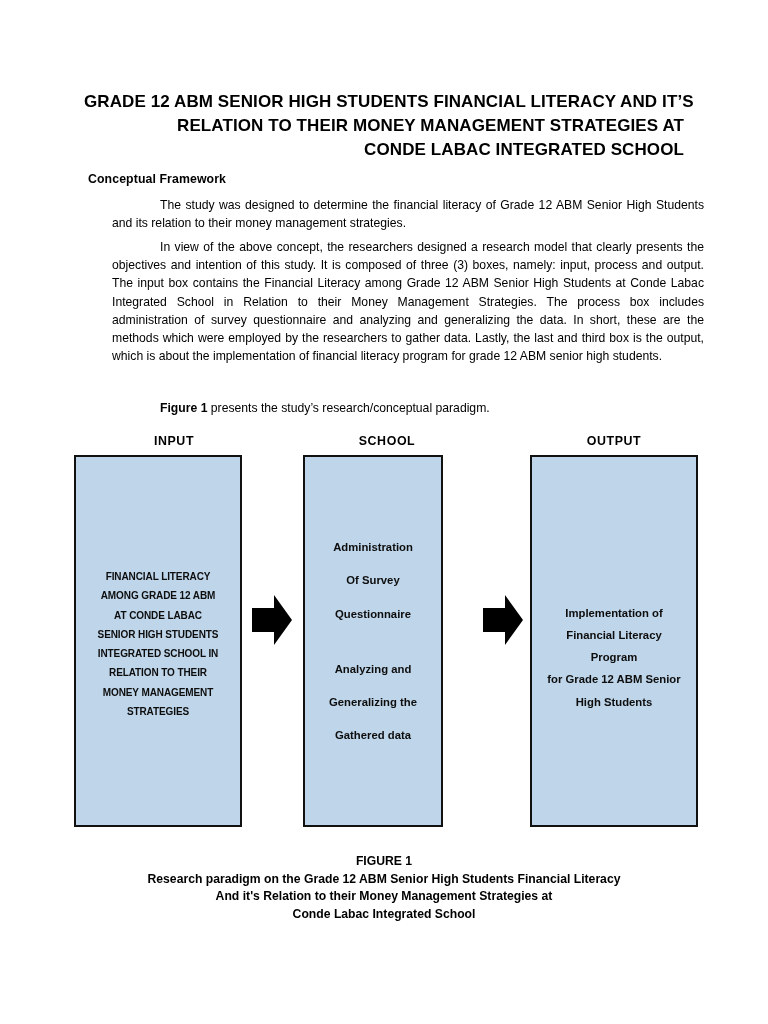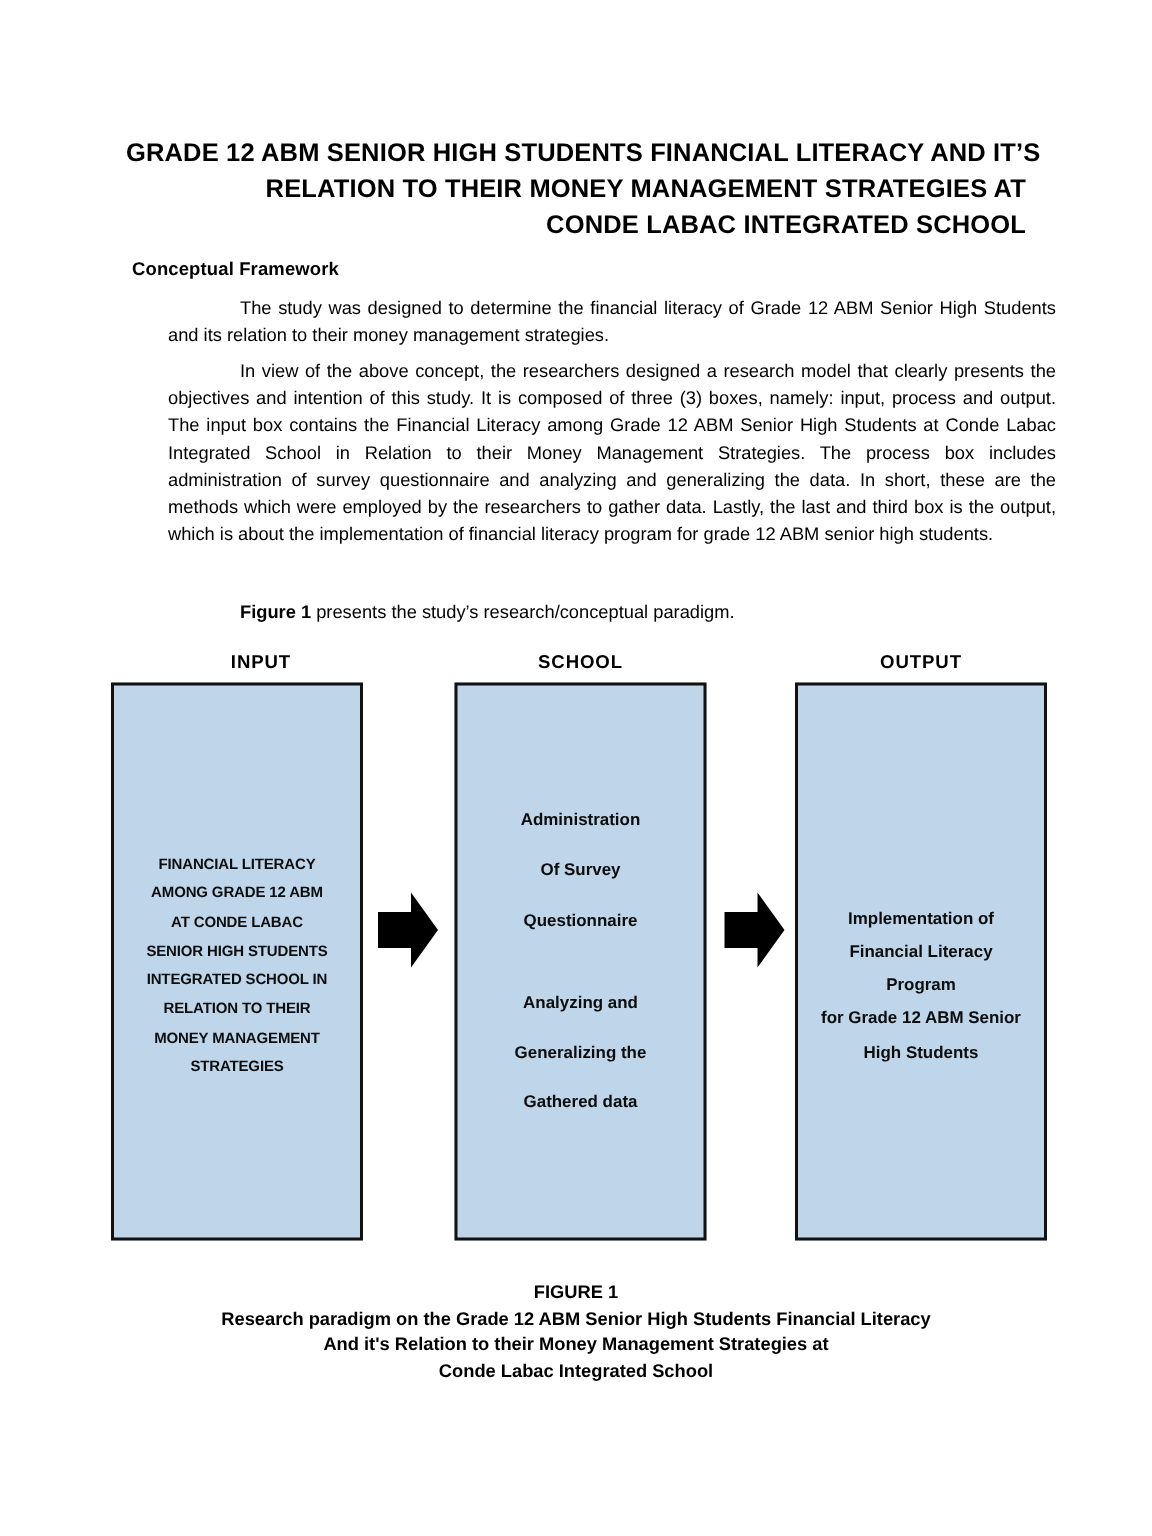--- a/index.html
+++ b/index.html
@@ -93,21 +93,21 @@
     height: 372px;
     background: #bed5ea;
     border: 2px solid #111111;
     box-sizing: border-box;
     display: flex;
     flex-direction: column;
     justify-content: flex-start;
     align-items: center;
   }
   .pbox.input   { left: 74px;  width: 168px; }
-  .pbox.process { left: 303px; width: 168px; }
+  .pbox.process { left: 303px; width: 140px; }
   .pbox.output  { left: 530px; width: 168px; }
 
   .box-text {
     text-align: center;
     font-weight: bold;
     color: #0d0d0d;
     width: 100%;
     box-sizing: border-box;
   }
 

